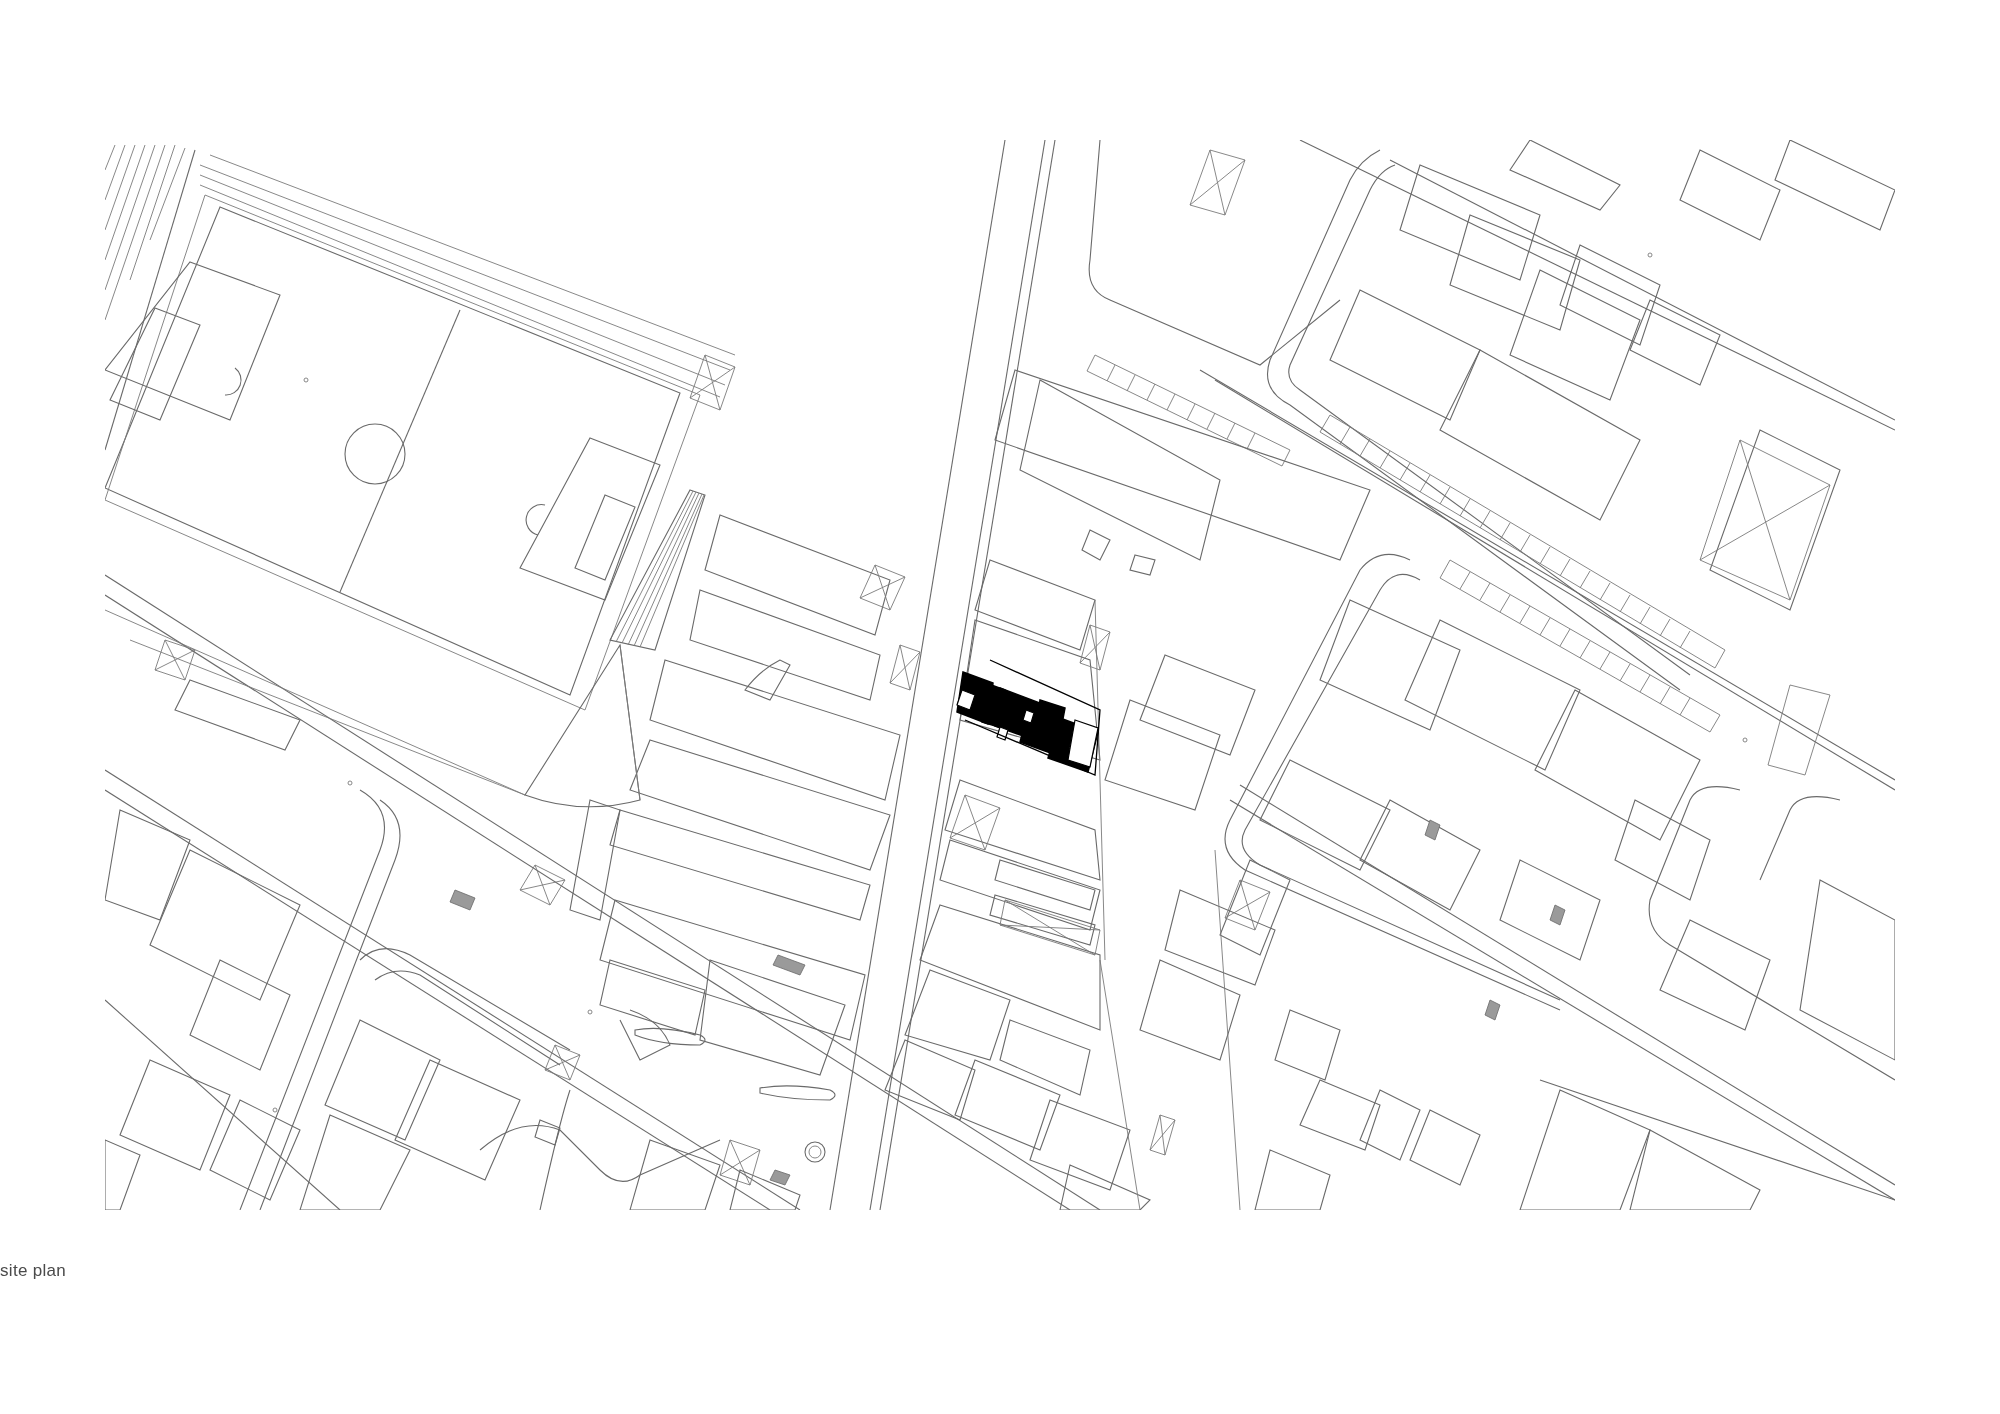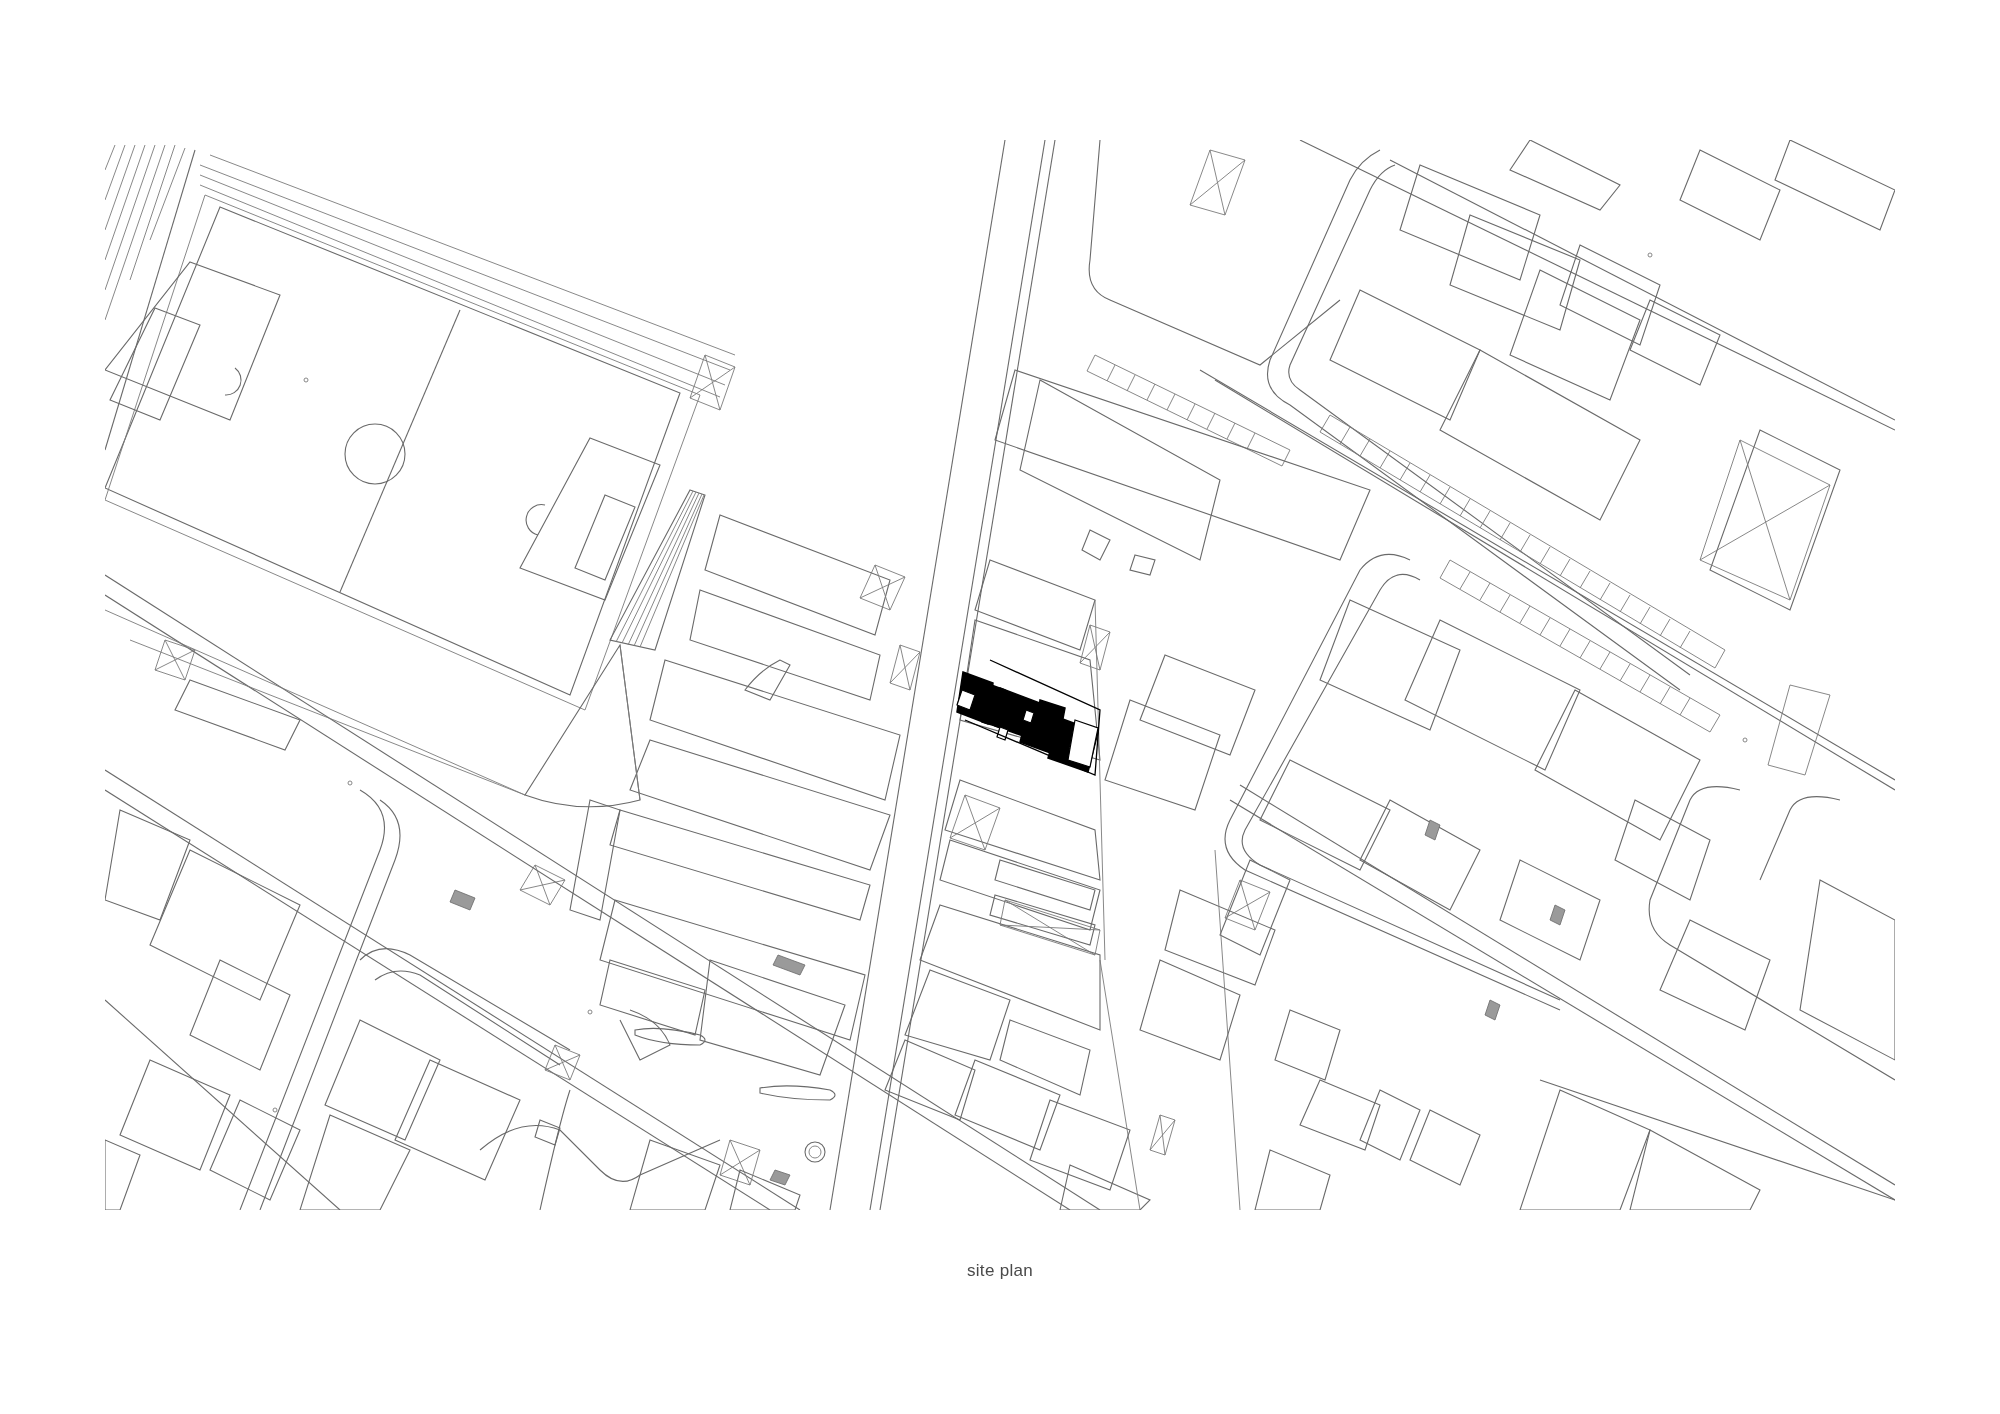--- a/index.html
+++ b/index.html
@@ -4,21 +4,21 @@
 <style>
   html, body { margin: 0; padding: 0; background: #ffffff; }
   body { width: 2000px; height: 1414px; position: relative; overflow: hidden;
          font-family: "Liberation Sans", sans-serif; }
   #plan { position: absolute; left: 0; top: 0; width: 2000px; height: 1414px; }
   #plan .ln { fill: none; stroke: #6a6a6a; stroke-width: 1.1; }
   #plan .ln2 { fill: none; stroke: #7a7a7a; stroke-width: 0.9; }
   #plan .hl { fill: #000000; stroke: #000000; stroke-width: 1.5; }
   #plan .hlw { fill: #ffffff; stroke: #000000; stroke-width: 1.2; }
   #plan .hatch { fill: #9a9a9a; stroke: #6a6a6a; stroke-width: 0.8; }
-  .caption { position: absolute; left: 0; width: 2000px; top: 1261px; text-align: center;
+  .caption { position: absolute; left: 0; width: 2000px; top: 1261px; text-align: left;
              font-size: 17px; color: #4a4a4a; letter-spacing: 0.3px; }
 </style>
 </head>
 <body>
 
 <svg id="plan" viewBox="0 0 2000 1414" xmlns="http://www.w3.org/2000/svg">
   <defs>
     <clipPath id="frameClip">
         <rect x="105" y="140" width="1790" height="1070"></rect>
       </clipPath>

